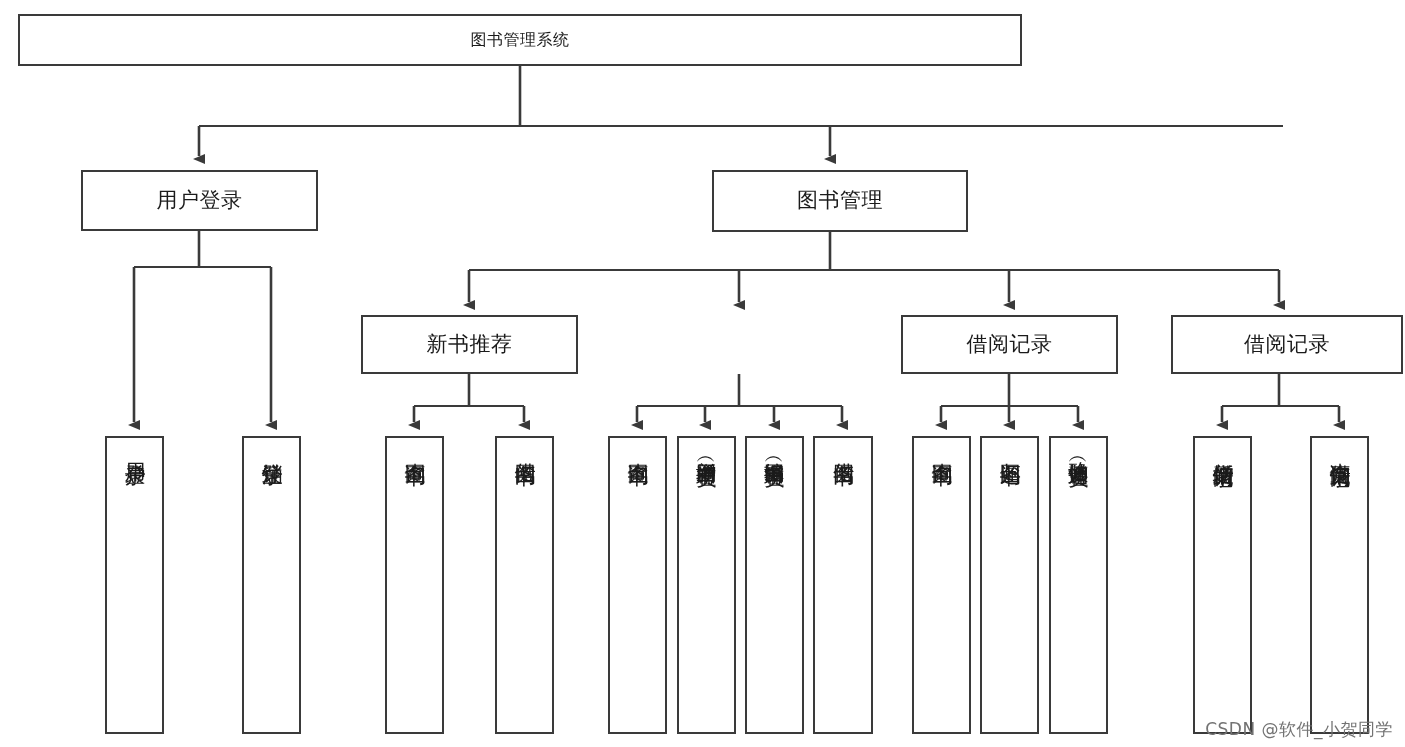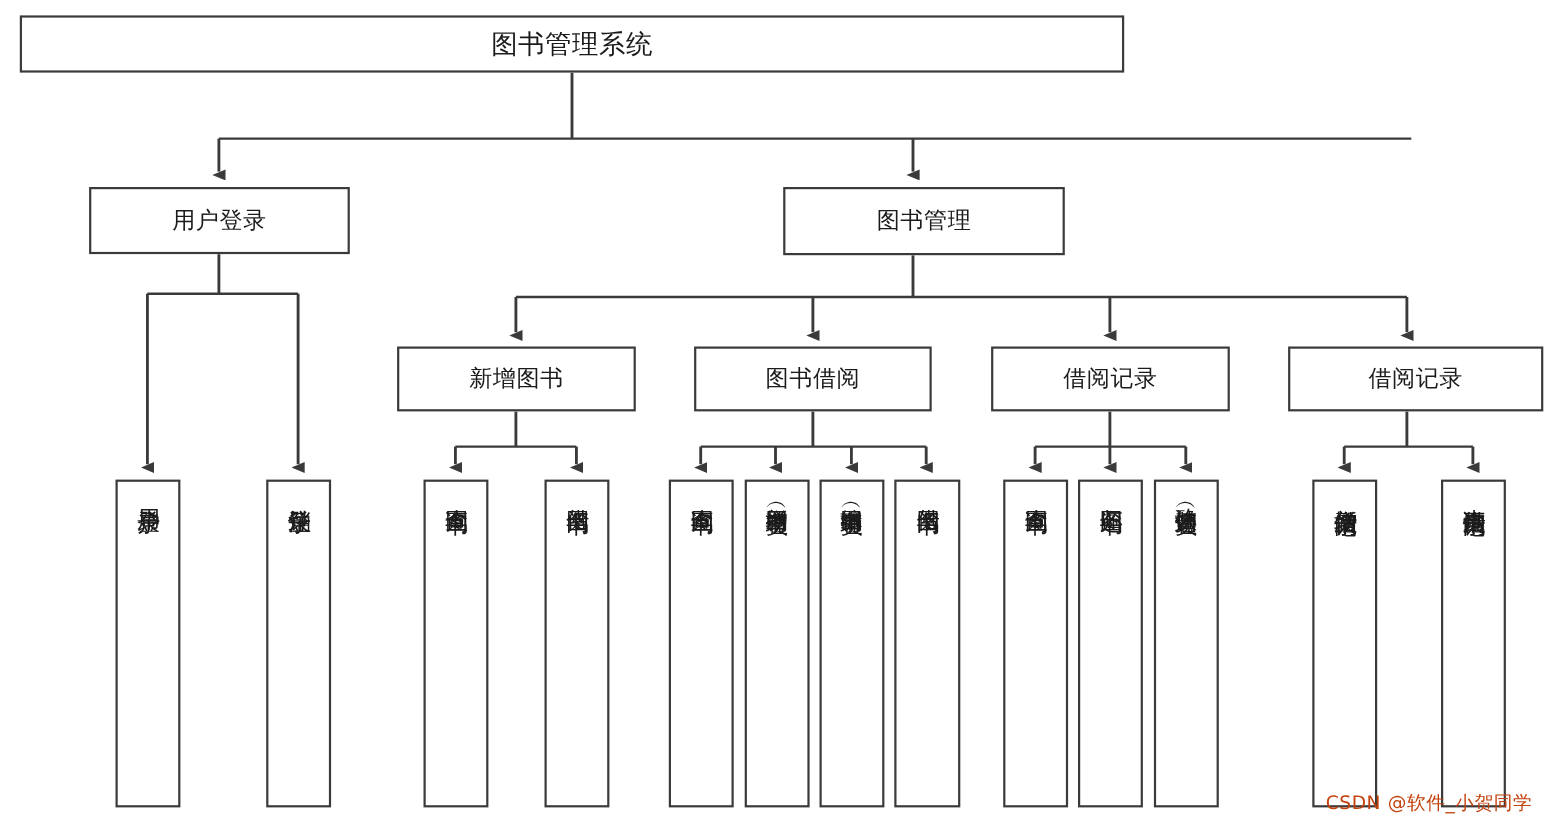--- a/index.html
+++ b/index.html
@@ -36,21 +36,21 @@
     justify-content: center;
     color: #1b1b1b;
     z-index: 2;
   }
   .node.horizontal {
     font-size: 21px;
     line-height: 1.1;
     letter-spacing: 0.5px;
   }
   .node.root {
-    font-size: 24px;
+    font-size: 16px;
   }
   .node.leaf {
     align-items: flex-start;
     justify-content: center;
     padding-top: 8px;
   }
   .vtext {
     writing-mode: vertical-rl;
     text-orientation: upright;
     font-size: 21px;
@@ -61,21 +61,21 @@
   }
   .vtext.tall {
     font-size: 20px;
     line-height: 1.22;
   }
   .watermark {
     position: absolute;
     right: 12px;
     bottom: 6px;
     font-size: 17px;
-    color: #c2410c;
+    color: #737373;
     letter-spacing: 0.5px;
     z-index: 3;
     white-space: nowrap;
   }
 </style>
 </head>
 <body>
 
 <div id="canvas">
 
@@ -129,23 +129,22 @@
       <path d="M1339,406 L1339,422" marker-end="url(#arrow)"></path>
     </g>
   </svg>
 
   <div class="node horizontal root" style="left:18px; top:14px; width:1004px; height:52px;">图书管理系统</div>
 
   <div class="node horizontal" style="left:81px; top:170px; width:237px; height:61px;">用户登录</div>
 
   <div class="node horizontal" style="left:712px; top:170px; width:256px; height:62px;">图书管理</div>
 
-  <div class="node horizontal" style="left:361px; top:315px; width:217px; height:59px;">新增图书</div>
+  <div class="node horizontal" style="left:361px; top:315px; width:217px; height:59px;">新书推荐</div>
 
-  <div class="node horizontal" style="left:631px; top:315px; width:216px; height:59px;">图书借阅</div>
 
   <div class="node horizontal" style="left:901px; top:315px; width:217px; height:59px;">借阅记录</div>
 
   <div class="node horizontal" style="left:1171px; top:315px; width:232px; height:59px;">借阅记录</div>
 
   <div class="node leaf" style="left:105px; top:436px; width:59px; height:298px;">
     <span class="vtext">用户登录</span>
   </div>
   <div class="node leaf" style="left:242px; top:436px; width:59px; height:298px;">
     <span class="vtext">注销登录</span>

